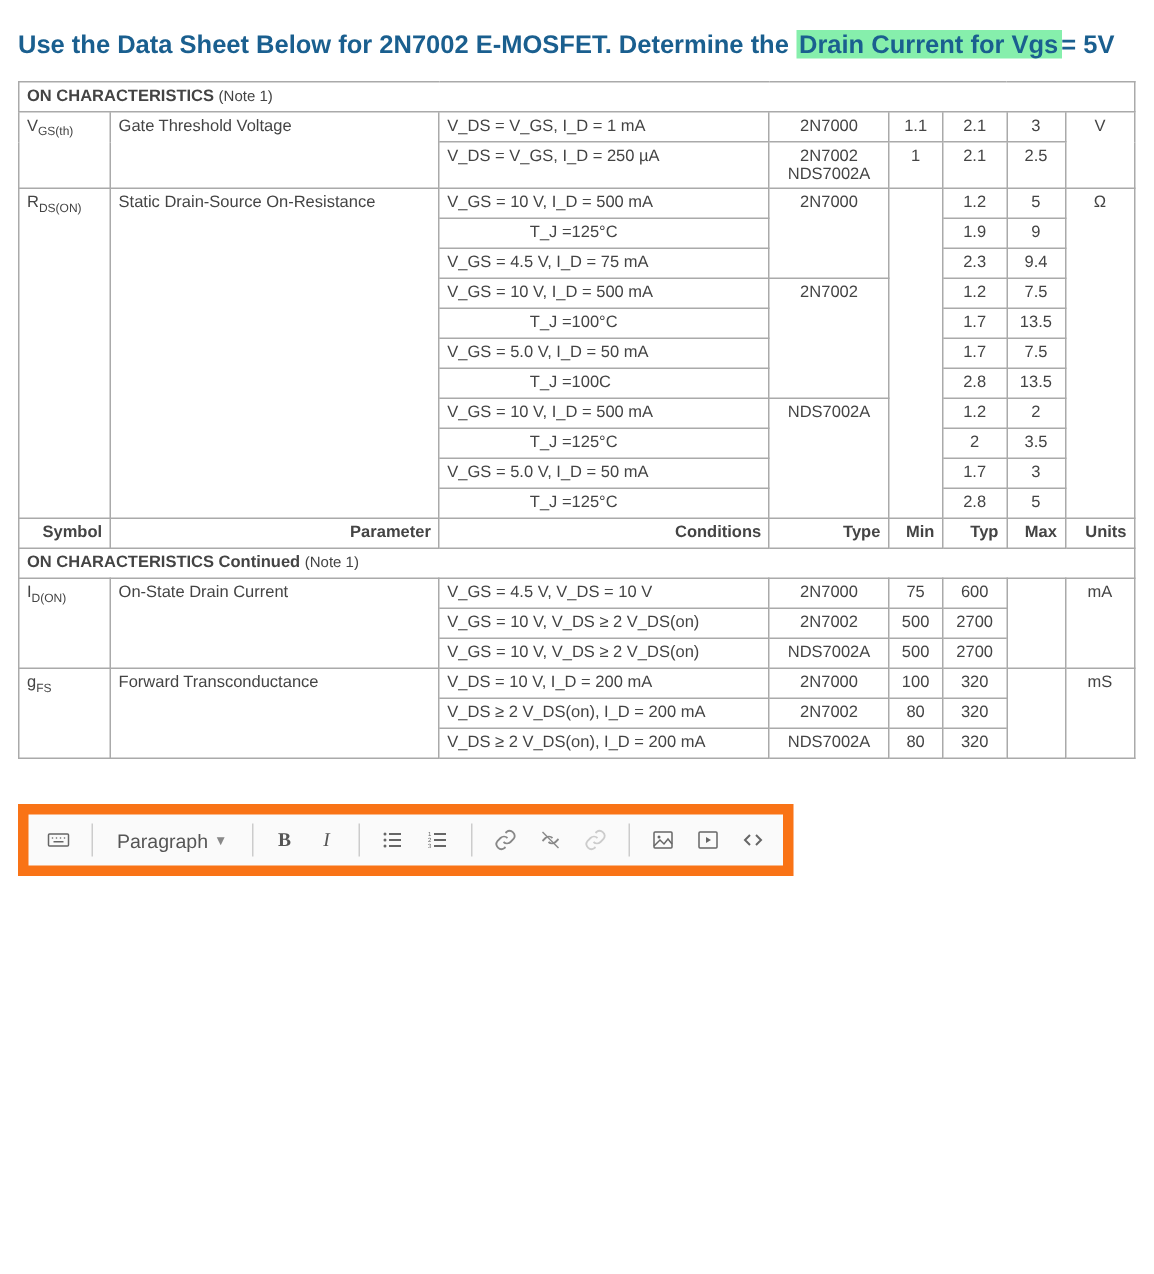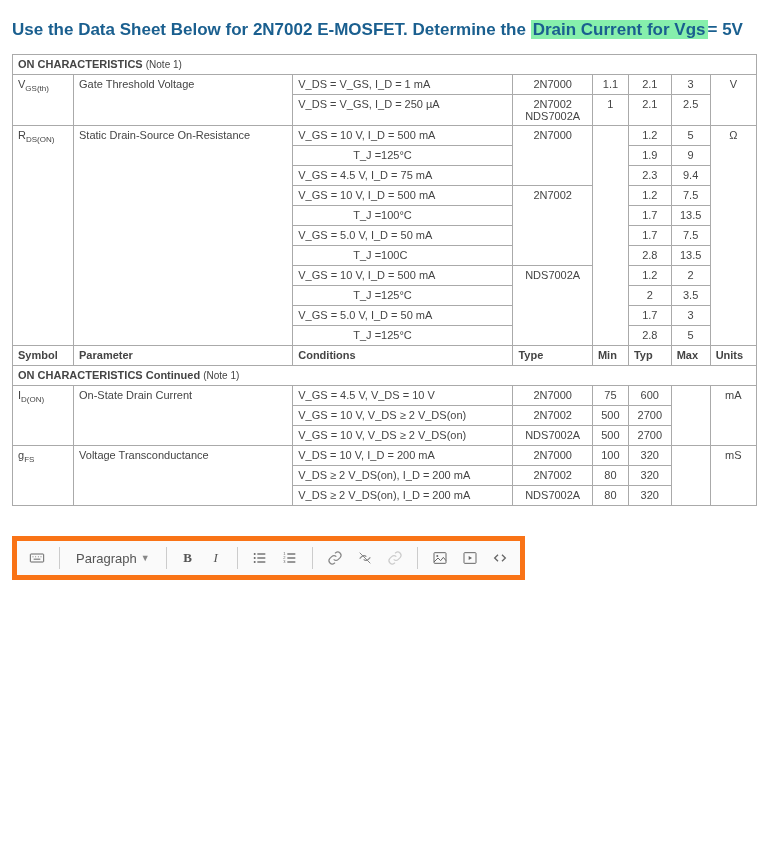--- a/index.html
+++ b/index.html
@@ -30,31 +30,31 @@
     border: 1px solid #aaa;
     padding: 3px 5px;
     vertical-align: top;
     height: 20px;
   }
   .section-header td {
     font-weight: bold;
     font-size: 11px;
   }
   .section-header .note { font-weight: normal; font-size: 10px; }
-  .col-head td { font-weight: bold; text-align: left; }
+  .col-head td { font-weight: bold; text-align: right; }
   .center { text-align: center; }
   .sub { font-size: 8px; vertical-align: sub; }
   .indent-cell { padding-left: 60px !important; }
 
   .toolbar {
     margin-top: 30px;
     display: flex;
     align-items: center;
     gap: 2px;
-    border: 5px solid #f97316;
+    border: 7px solid #f97316;
     padding: 4px 6px;
     width: fit-content;
     background: #fafafa;
   }
   .toolbar .divider {
     width: 1px;
     height: 22px;
     background: #ccc;
     margin: 0 6px;
   }
@@ -209,21 +209,21 @@
   </tr>
   <tr>
     <td>V_GS = 10 V, V_DS ≥ 2 V_DS(on)</td>
     <td class="center">NDS7002A</td>
     <td class="center">500</td>
     <td class="center">2700</td>
   </tr>
 
   <tr>
     <td rowspan="3">g<span class="sub">FS</span></td>
-    <td rowspan="3">Voltage Transconductance</td>
+    <td rowspan="3">Forward Transconductance</td>
     <td>V_DS = 10 V, I_D = 200 mA</td>
     <td class="center">2N7000</td>
     <td class="center">100</td>
     <td class="center">320</td>
     <td rowspan="3"></td>
     <td rowspan="3" class="center">mS</td>
   </tr>
   <tr>
     <td>V_DS ≥ 2 V_DS(on), I_D = 200 mA</td>
     <td class="center">2N7002</td>

